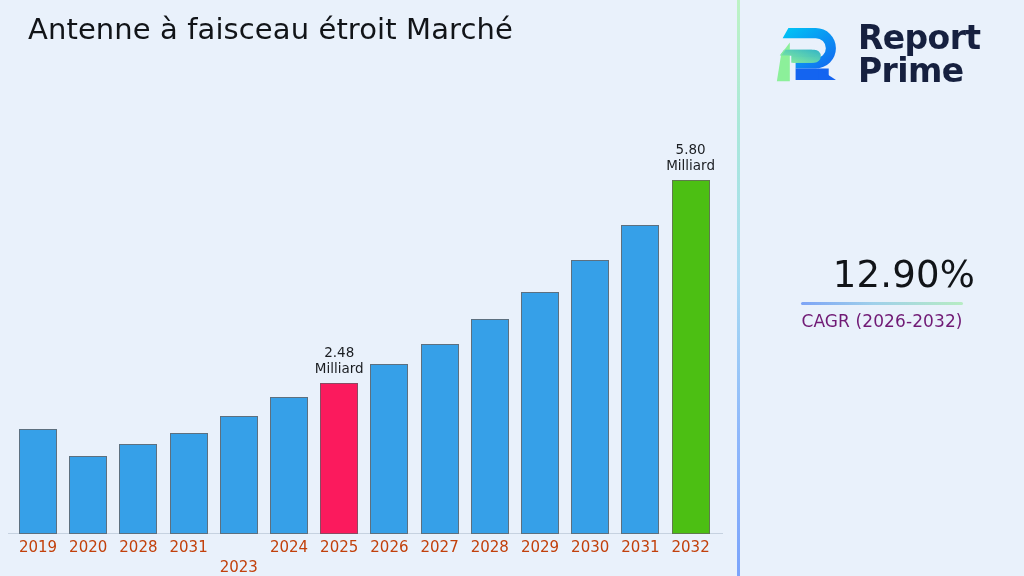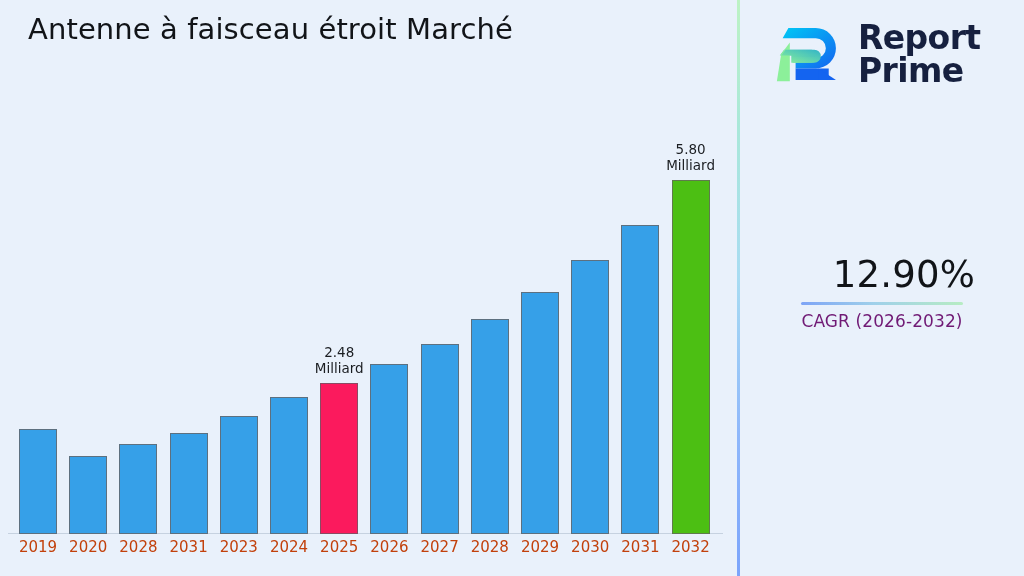--- a/index.html
+++ b/index.html
@@ -177,21 +177,21 @@
           <div class="bar blue" style="height: 90px;"></div>
         </div>
         <div class="tick-label" style="left: 108.4px;">2028</div>
         <div class="bar-group" style="left: 169.6px; width: 38px; height: 101px;">
           <div class="bar blue" style="height: 101px;"></div>
         </div>
         <div class="tick-label" style="left: 158.6px;">2031</div>
         <div class="bar-group" style="left: 219.8px; width: 38px; height: 118px;">
           <div class="bar blue" style="height: 118px;"></div>
         </div>
-        <div class="tick-label" style="left: 208.8px;">2023</div>
+        <div class="tick-label" style="left: 208.8px; margin-top: 20px;">2023</div>
         <div class="bar-group" style="left: 270px; width: 38px; height: 137px;">
           <div class="bar blue" style="height: 137px;"></div>
         </div>
         <div class="tick-label" style="left: 259px;">2024</div>
         <div class="bar-group" style="left: 320.2px; width: 38px; height: 151px;">
           <div class="bar pink" style="height: 151px;"></div>
           <div class="bar-label" style="bottom: 157px;">2.48
 Milliard</div>
         </div>
         <div class="tick-label" style="left: 309.2px;">2025</div>

